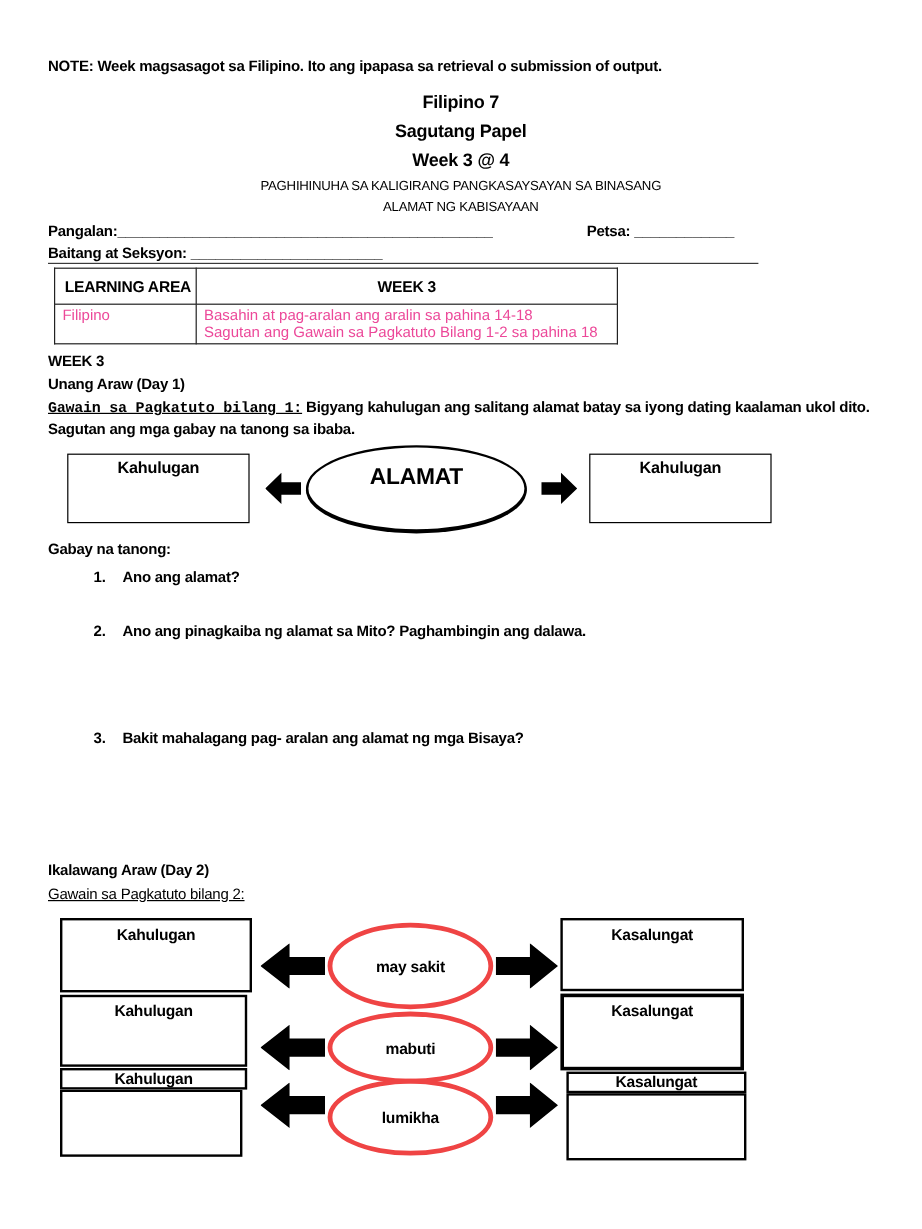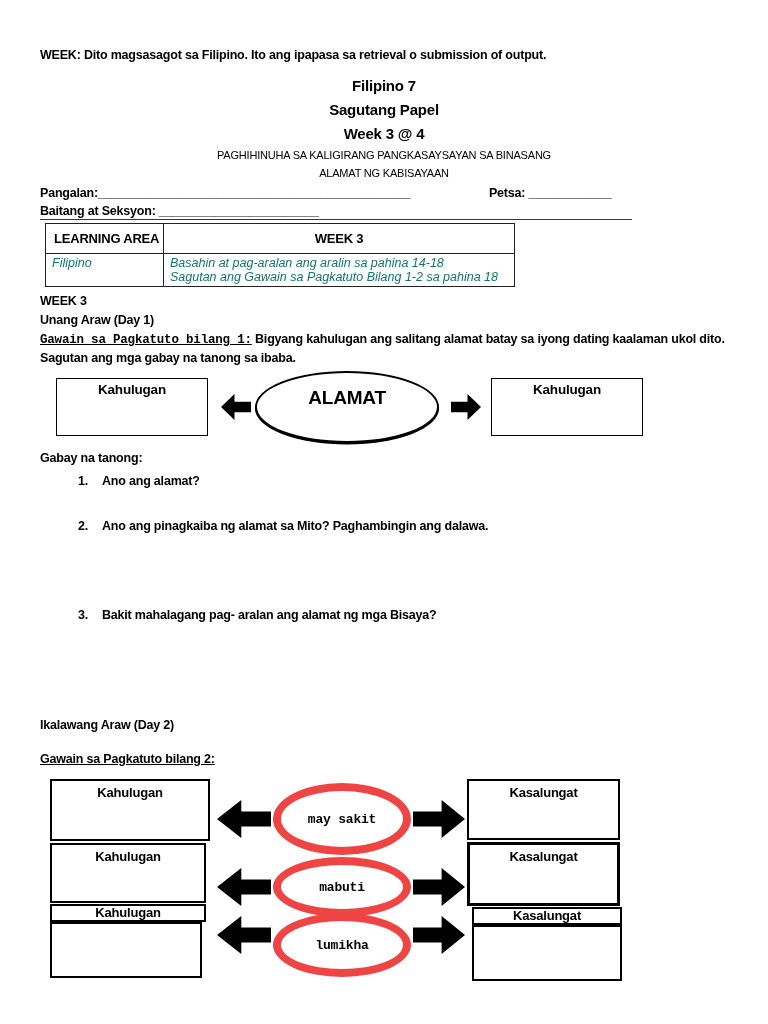--- a/index.html
+++ b/index.html
@@ -24,21 +24,21 @@
   .blank{font-weight:bold;white-space:nowrap;letter-spacing:0;}
   .sectionline{width:592px;border-top:1.5px solid #3a3a3a;margin-top:1px;}
   table.larea{
     border-collapse:collapse;margin-top:3px;margin-left:5px;
     width:470px;table-layout:fixed;
   }
   table.larea th,table.larea td{border:1.6px solid #222;box-sizing:border-box;}
   table.larea th{font-size:13px;font-weight:bold;height:30px;}
   table.larea th.c1{width:118px;text-align:left;padding-left:8px;}
   table.larea th.c2{text-align:center;}
-  table.larea td{font-weight:normal;font-size:12.5px;color:#0f766e;vertical-align:top;padding:2px 6px;letter-spacing:0;font-style:italic;}
+  table.larea td{font-weight:normal;font-size:12.5px;color:#ec4899;vertical-align:top;padding:2px 6px;letter-spacing:0;}
   .w3{font-weight:bold;margin-top:7px;}
   .day1h{font-weight:bold;margin-top:5px;}
   .actline{margin-top:5px;}
   .actlabel{font-weight:bold;text-decoration:underline;font-family:Liberation Mono, monospace;}
   .acttext{font-weight:bold;}
   .acttext2{font-weight:bold;margin-top:4px;}
   
   .d1{display:flex;align-items:center;margin-top:6px;margin-left:16px;}
   .d1-box{width:152px;height:58px;border:1.7px solid #000;box-sizing:border-box;
     text-align:center;font-weight:bold;font-size:13.5px;padding-top:3px;background:#fff;}
@@ -51,40 +51,40 @@
   .a-right{clip-path:polygon(100% 50%,55% 0,55% 30%,0 30%,0 70%,55% 70%,55% 100%);}
   .d1 .arrow{width:30px;height:26px;}
   .d1 .m1{margin-right:13px;} .d1 .m2{margin-right:4px;}
   .d1 .m3{margin-right:12px;} .d1 .m4{margin-right:10px;}
   
   .qlabel{font-weight:bold;margin-top:8px;}
   .q{display:flex;font-weight:bold;}
   .qnum{width:23px;text-align:right;margin-left:25px;margin-right:14px;flex:none;}
   .q1{margin-top:9px;} .q2{margin-top:31px;} .q3{margin-top:75px;}
   .day2h{font-weight:bold;margin-top:96px;}
-  .act2label{font-weight:bold;text-decoration:underline;margin-top:20px;}
+  .act2label{font-weight:normal;text-decoration:underline;margin-top:6px;}
   .act2instr{font-weight:bold;margin-top:4px;padding-left:22px;}
   
   .d2{position:relative;height:214px;margin-top:5px;margin-left:5px;}
   .d2 .box{position:absolute;border:2px solid #000;box-sizing:border-box;background:#fff;
     text-align:center;font-weight:bold;font-size:13px;padding-top:4px;}
   .d2 .thick{border-width:3px;}
   .d2 .strip{position:absolute;border:2.6px solid #000;box-sizing:border-box;background:#fff;
     text-align:center;font-weight:bold;font-size:13px;line-height:14px;}
-  .d2 .ell{position:absolute;border:8px solid #ef4444;border-radius:50%;box-sizing:border-box;
+  .d2 .ell{position:absolute;border:4px solid #ef4444;border-radius:50%;box-sizing:border-box;
     display:flex;align-items:center;justify-content:center;font-weight:bold;font-size:13px;
-    background:transparent;font-family:Liberation Mono, monospace;}
+    background:transparent;}
   .d2 .arrow{position:absolute;width:54px;height:38px;}
 </style>
 </head>
 <body>
 
 <div class="page">
 
-  <div class="note">WEEK: Dito magsasagot sa Filipino. Ito ang ipapasa sa retrieval o submission of output.</div>
+  <div class="note">NOTE: Week magsasagot sa Filipino. Ito ang ipapasa sa retrieval o submission of output.</div>
 
   <div class="titleblock">
     <div class="t">Filipino 7</div>
     <div class="t">Sagutang Papel</div>
     <div class="t">Week 3 @ 4</div>
     <div class="s">PAGHIHINUHA SA KALIGIRANG PANGKASAYSAYAN SA BINASANG</div>
     <div class="s">ALAMAT NG KABISAYAAN</div>
   </div>
 
   <div class="formrow formrow1">

